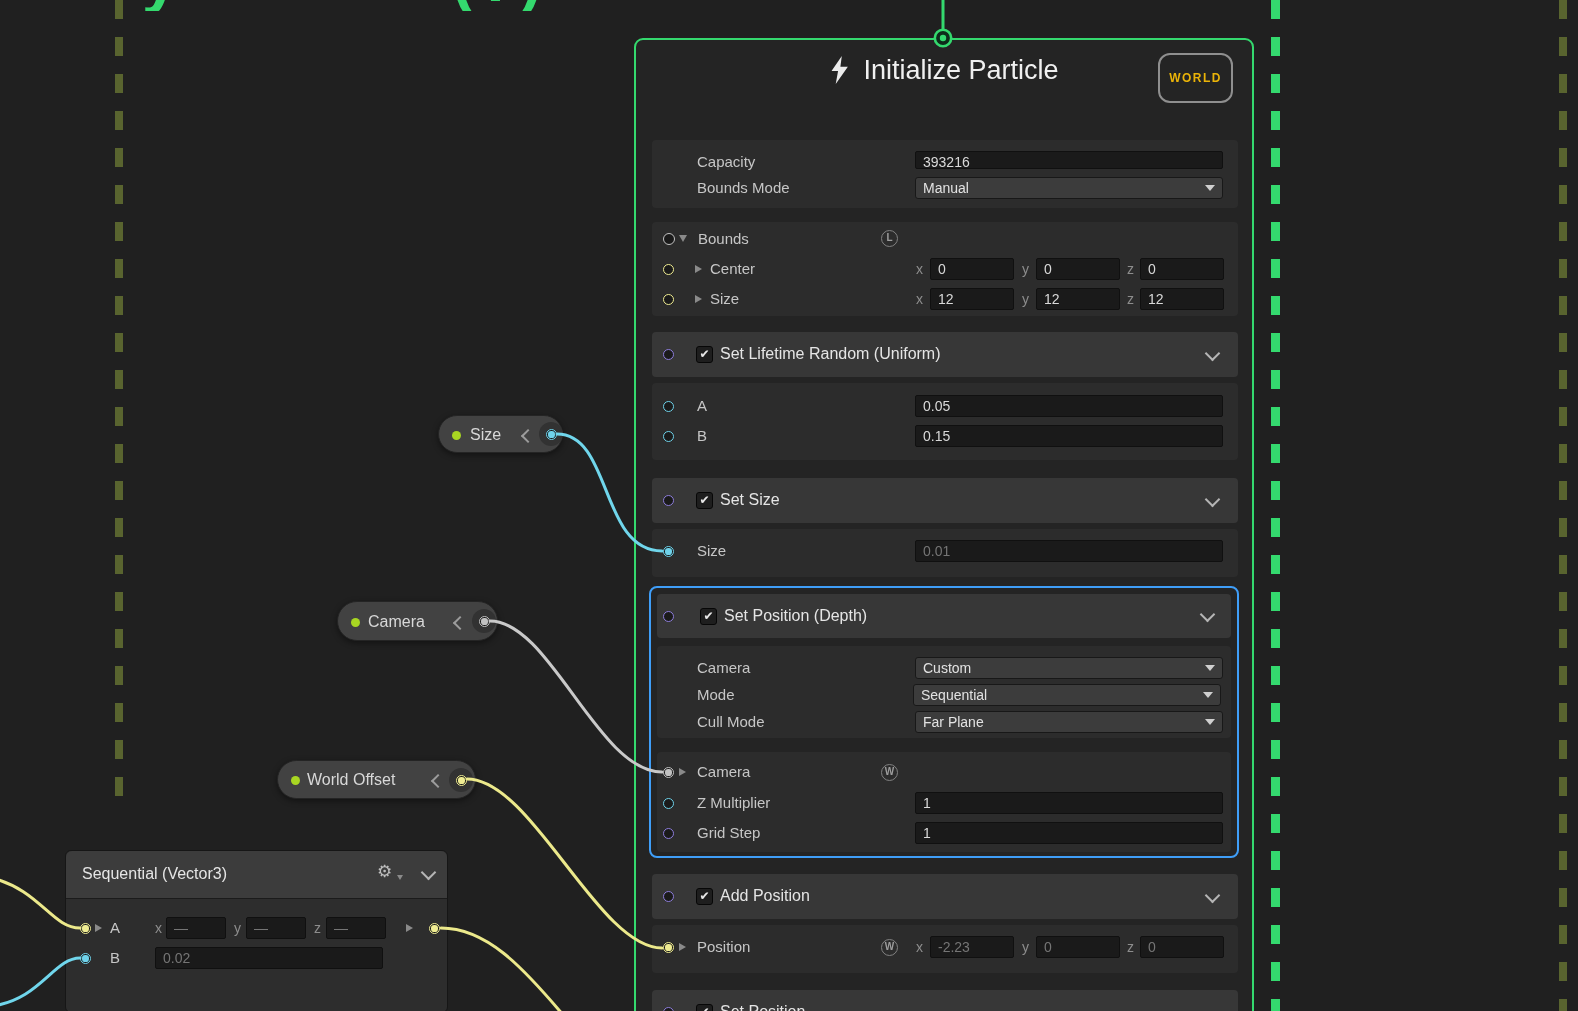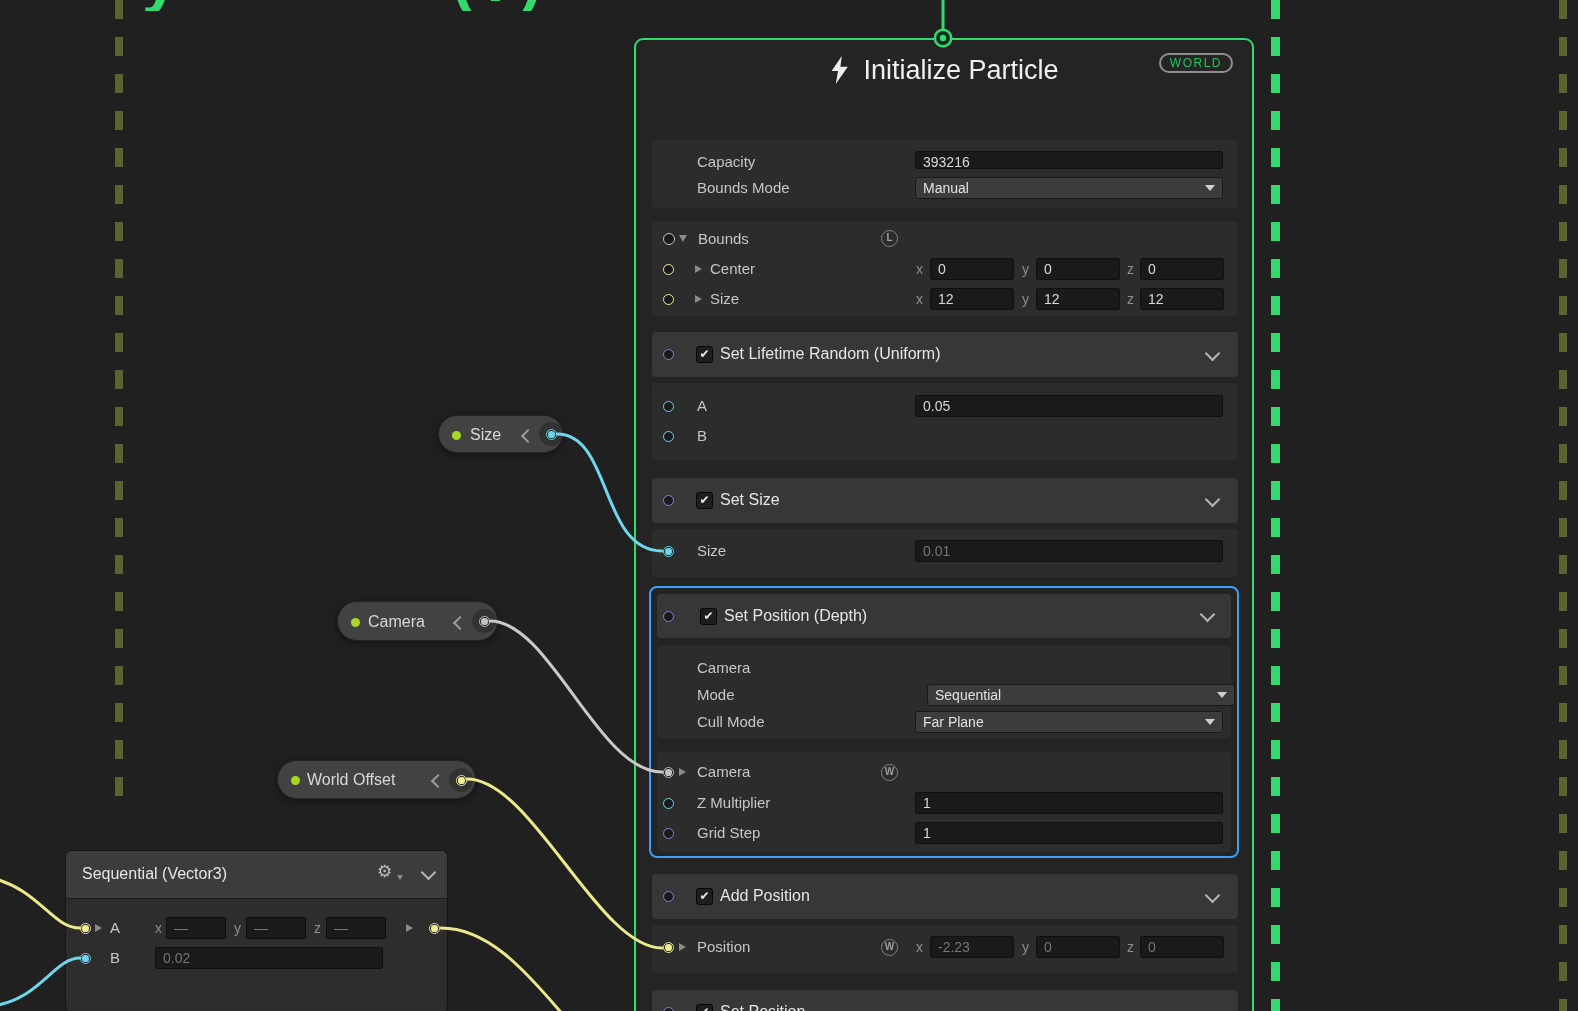--- a/index.html
+++ b/index.html
@@ -7,21 +7,21 @@
   --port-purple:#8d7ddb; --port-gray:#c2c2c2; --wire-yellow:#ece98b; --wire-cyan:#70d6ec;
   --wire-white:#c9c9c9; --lime:#a8d622; --dash-olive:#59642f; --dash-green:#34d96e;
 }
 *{margin:0;padding:0}
 body{background:#151515;font-family:"Liberation Sans",sans-serif}
 .stage{position:relative;width:1578px;height:1011px;background:#202020;overflow:hidden}
 .node{position:absolute;box-sizing:border-box}
 .init-node{background:#242424;border:2px solid var(--sel-green);border-radius:9px}
 .node-header{position:absolute;left:0;top:10px;width:100%;height:40px;display:flex;align-items:center;justify-content:center;gap:14px}
 .node-title{font-size:27px;color:#f0f0f0}
-.space-badge{position:absolute;border:2px solid #8f8f8f;border-radius:12px;padding:1px 9px;color:#22c55e;font-size:12px;font-weight:normal;letter-spacing:1.5px}
+.space-badge{position:absolute;border:2px solid #8f8f8f;border-radius:12px;padding:16px 9px;color:#eab308;font-size:12px;font-weight:bold;letter-spacing:1.5px}
 .panel{position:absolute;background:#2c2c2c;border-radius:4px;box-sizing:border-box}
 .bar{position:absolute;background:#373737;border-radius:4px;box-sizing:border-box}
 .sel-box{position:absolute;border:2px solid var(--sel-blue);border-radius:8px;box-sizing:border-box}
 .lbl{position:absolute;color:#c6c6c6;font-size:15px;line-height:22px;white-space:nowrap}
 .blk-title{position:absolute;color:#e5e5e5;font-size:16px;line-height:22px;white-space:nowrap}
 .axis{position:absolute;color:#8d8d8d;font-size:14px;line-height:22px}
 .field{position:absolute;background:#1a1a1a;border:1px solid #101010;border-radius:2px;color:#d9d9d9;font-size:14px;line-height:20px;padding:0 7px;box-sizing:border-box;white-space:nowrap;overflow:hidden}
 .field.dim{color:#757575}
 .dropdown{position:absolute;background:#3c3c3c;border:1px solid #181818;border-radius:3px;color:#e2e2e2;font-size:14px;line-height:20px;padding:0 22px 0 7px;box-sizing:border-box;white-space:nowrap;overflow:hidden}
 .dd-tri{position:absolute;right:7px;top:7px;width:0;height:0;border-left:5px solid transparent;border-right:5px solid transparent;border-top:6px solid #cfcfcf}
@@ -142,20 +142,21 @@
       <span class="checkbox" style="left:44px;top:14px">✔</span>
       <span class="blk-title" style="left:68px;top:11px">Set Lifetime Random (Uniform)</span>
       <span class="chev" style="right:20px;top:16px"></span>
     </div>
     <div class="panel" style="left:16px;top:343px;width:586px;height:77px">
       <span class="port c-cyan" style="left:11px;top:18px"></span>
       <span class="lbl" style="left:45px;top:12px">A</span>
       <span class="field" style="left:263px;top:12px;width:308px;height:22px">0.05</span>
       <span class="port c-cyan" style="left:11px;top:48px"></span>
       <span class="lbl" style="left:45px;top:42px">B</span>
+      <span class="field" style="left:263px;top:42px;width:308px;height:22px">0.15</span>
     </div>
 
     <div class="bar" style="left:16px;top:438px;width:586px;height:45px">
       <span class="port c-purple" style="left:11px;top:17px"></span>
       <span class="checkbox" style="left:44px;top:14px">✔</span>
       <span class="blk-title" style="left:68px;top:11px">Set Size</span>
       <span class="chev" style="right:20px;top:16px"></span>
     </div>
     <div class="panel" style="left:16px;top:489px;width:586px;height:48px">
       <span class="port connected c-cyan" style="left:11px;top:17px"></span>
@@ -165,22 +166,23 @@
 
     <div class="sel-box" style="left:13px;top:546px;width:590px;height:272px"></div>
     <div class="bar" style="left:21px;top:554px;width:574px;height:44px">
       <span class="port c-purple" style="left:6px;top:17px"></span>
       <span class="checkbox" style="left:43px;top:14px">✔</span>
       <span class="blk-title" style="left:67px;top:11px">Set Position (Depth)</span>
       <span class="chev" style="right:18px;top:15px"></span>
     </div>
     <div class="panel" style="left:21px;top:606px;width:574px;height:92px">
       <span class="lbl" style="left:40px;top:11px">Camera</span>
+      <span class="dropdown" style="left:258px;top:11px;width:308px;height:22px"><span>Custom</span><span class="dd-tri"></span></span>
       <span class="lbl" style="left:40px;top:38px">Mode</span>
-      <span class="dropdown" style="left:270px;top:38px;width:308px;height:22px"><span>Sequential</span><span class="dd-tri"></span></span>
+      <span class="dropdown" style="left:256px;top:38px;width:308px;height:22px"><span>Sequential</span><span class="dd-tri"></span></span>
       <span class="lbl" style="left:40px;top:65px">Cull Mode</span>
       <span class="dropdown" style="left:258px;top:65px;width:308px;height:22px"><span>Far Plane</span><span class="dd-tri"></span></span>
     </div>
     <div class="panel" style="left:21px;top:712px;width:574px;height:100px">
       <span class="port connected c-gray" style="left:6px;top:15px"></span>
       <span class="tri-r" style="left:22px;top:16px"></span>
       <span class="lbl" style="left:40px;top:9px">Camera</span>
       <span class="badge-circle" style="left:224px;top:12px">W</span>
       <span class="port c-cyan" style="left:6px;top:46px"></span>
       <span class="lbl" style="left:40px;top:40px">Z Multiplier</span>

